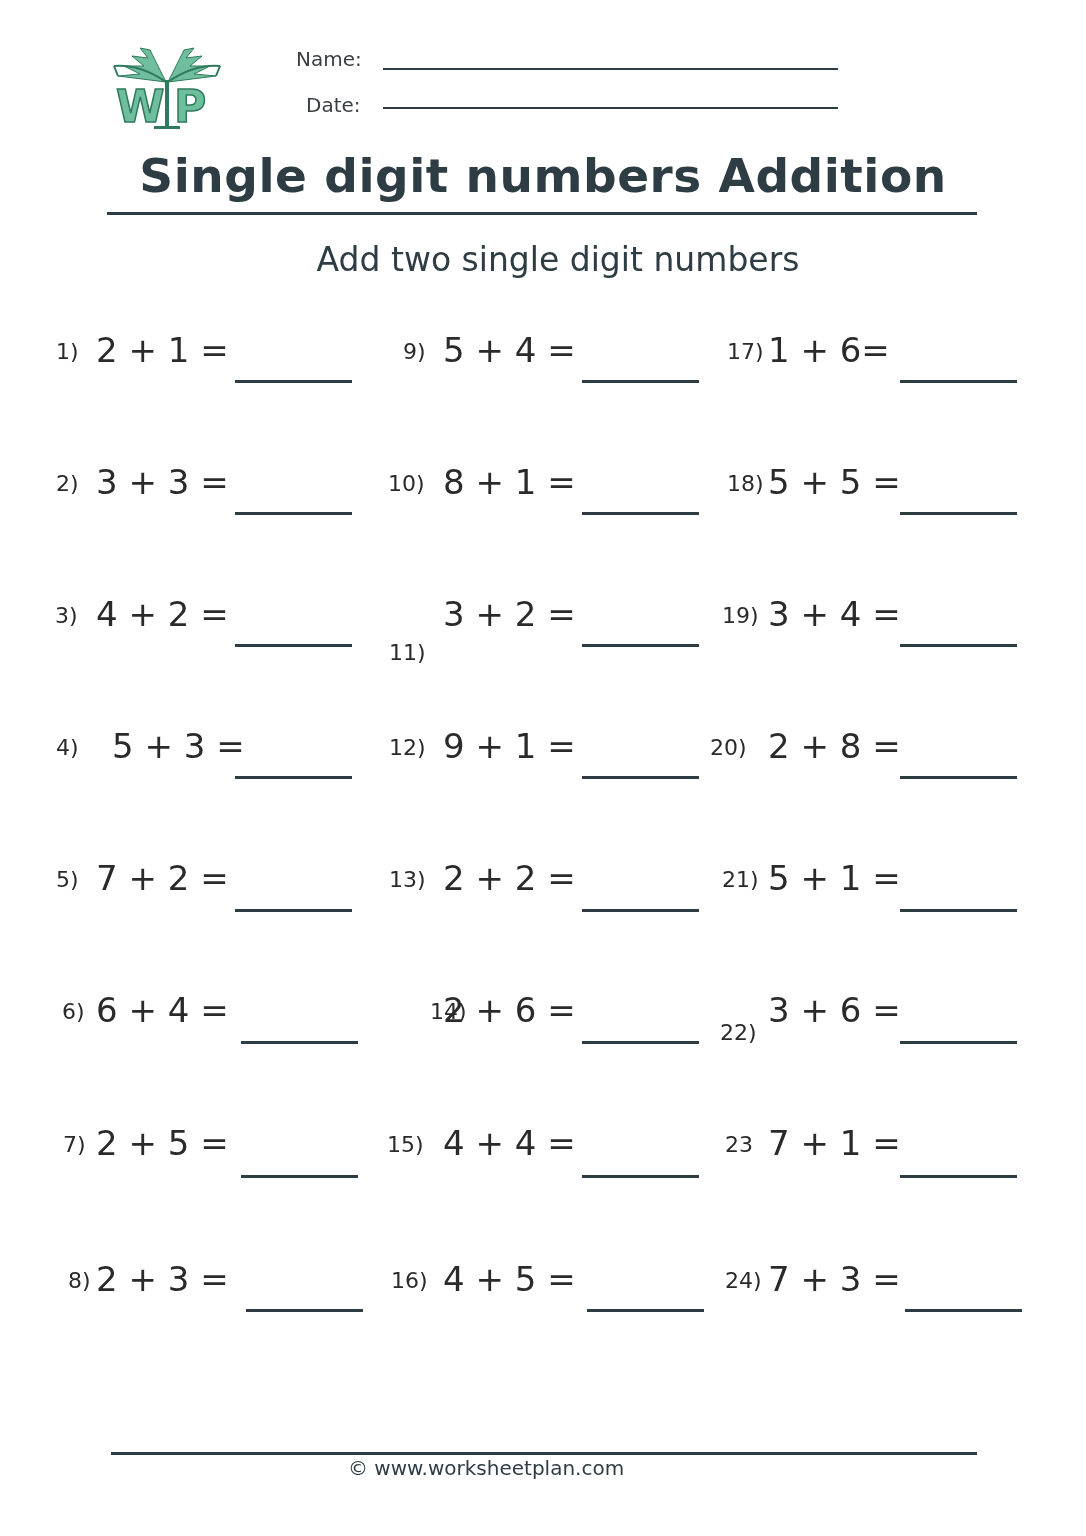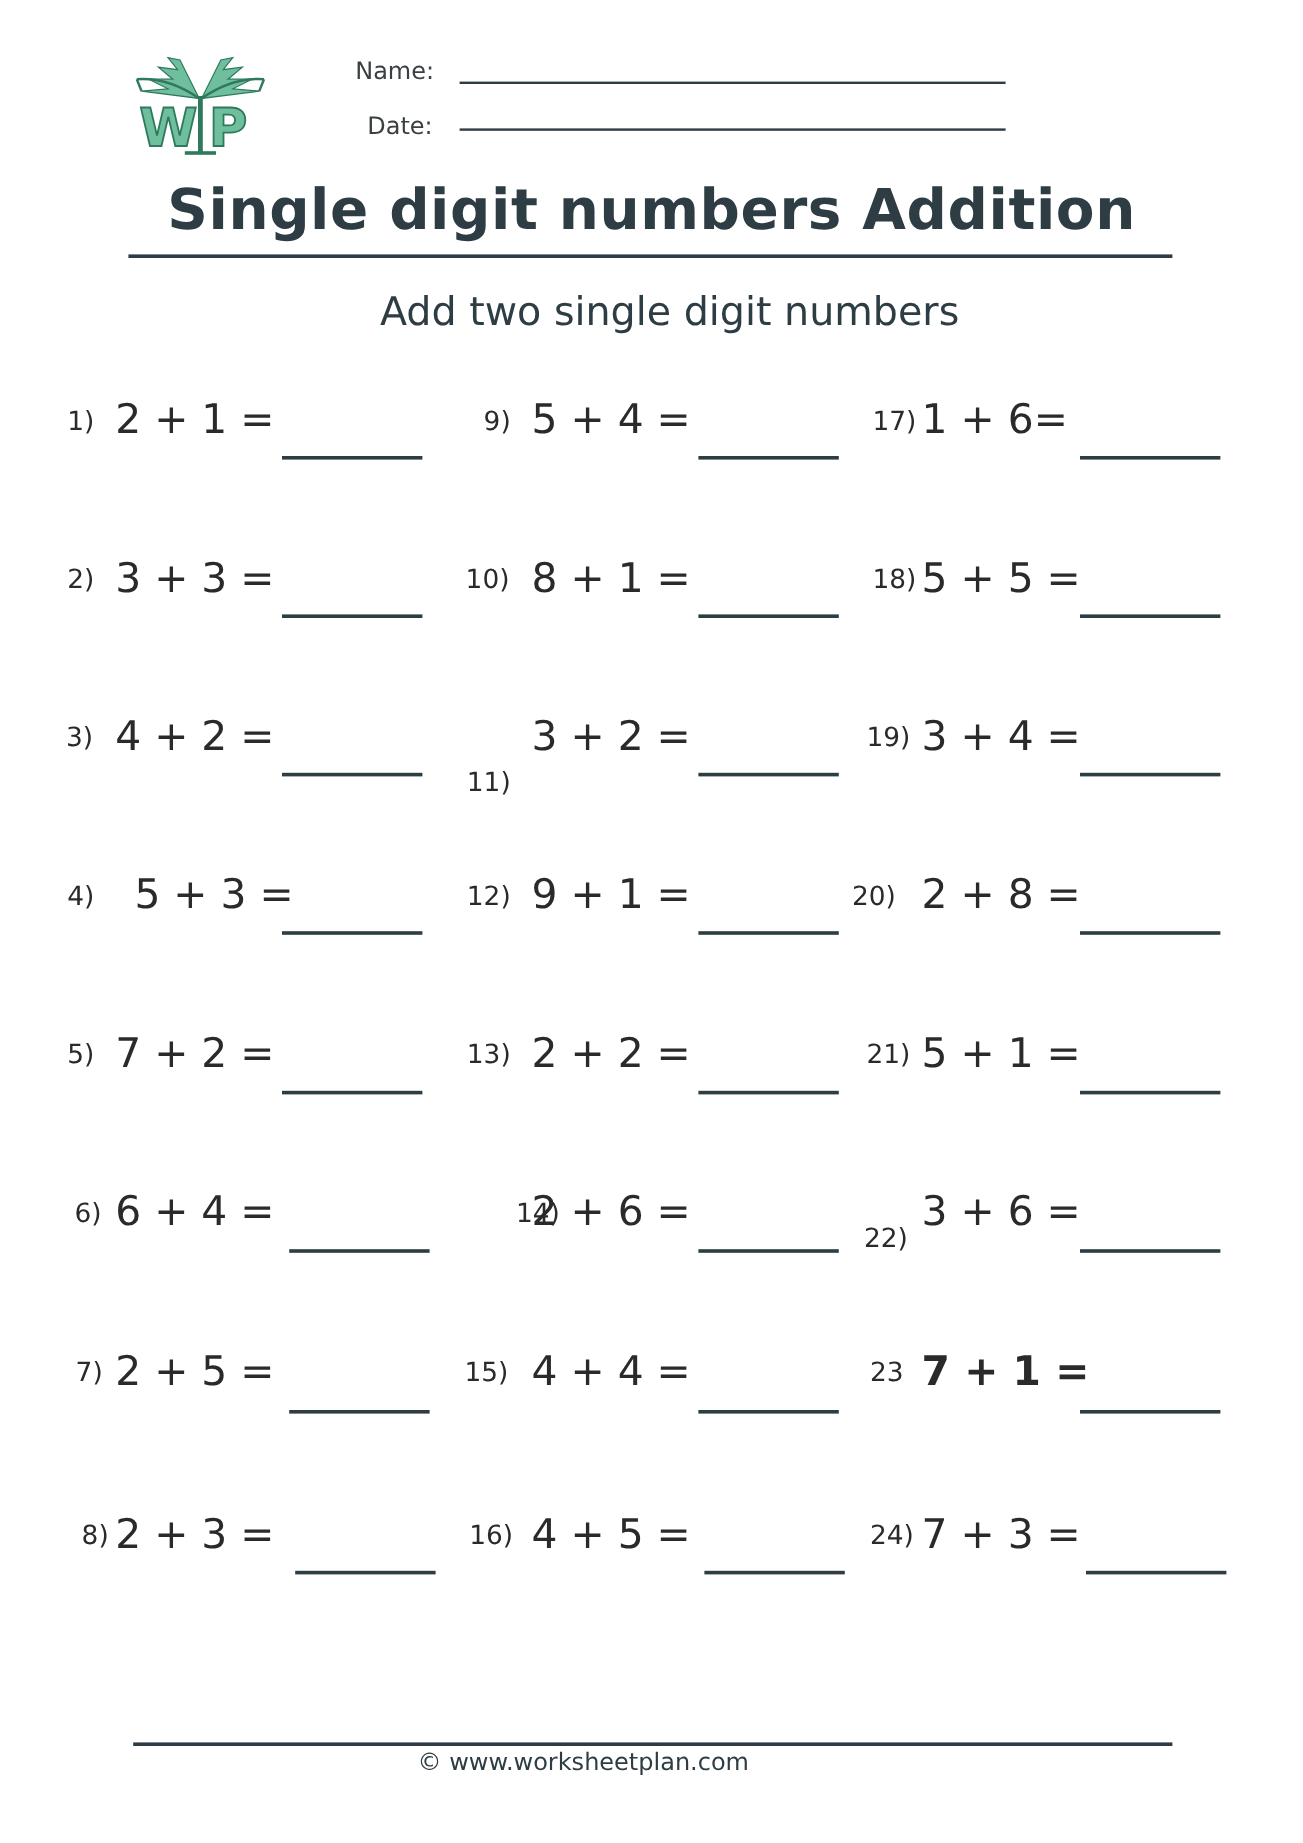--- a/index.html
+++ b/index.html
@@ -156,21 +156,21 @@
       <span class="pexpr" style="left: 768px; top: 858px;">5 + 1 =</span>
       <div class="answer-line" style="left: 900px; top: 909px;"></div>
     </div>
     <div class="problem">
       <span class="pnum" style="left: 720px; top: 999px; margin-top: 21px;">22)</span>
       <span class="pexpr" style="left: 768px; top: 990px;">3 + 6 =</span>
       <div class="answer-line" style="left: 900px; top: 1041px;"></div>
     </div>
     <div class="problem">
       <span class="pnum" style="left: 725px; top: 1132px;">23</span>
-      <span class="pexpr" style="left: 768px; top: 1123px; font-weight: bold;">7 + 1 =</span>
+      <span class="pexpr" style="left: 768px; top: 1123px;">7 + 1 =</span>
       <div class="answer-line" style="left: 900px; top: 1175px;"></div>
     </div>
     <div class="problem">
       <span class="pnum" style="left: 725px; top: 1268px;">24)</span>
       <span class="pexpr" style="left: 768px; top: 1259px;">7 + 3 =</span>
       <div class="answer-line" style="left: 905px; top: 1309px;"></div>
     </div>
   </div>
 
 <div class="footer-rule"></div>

